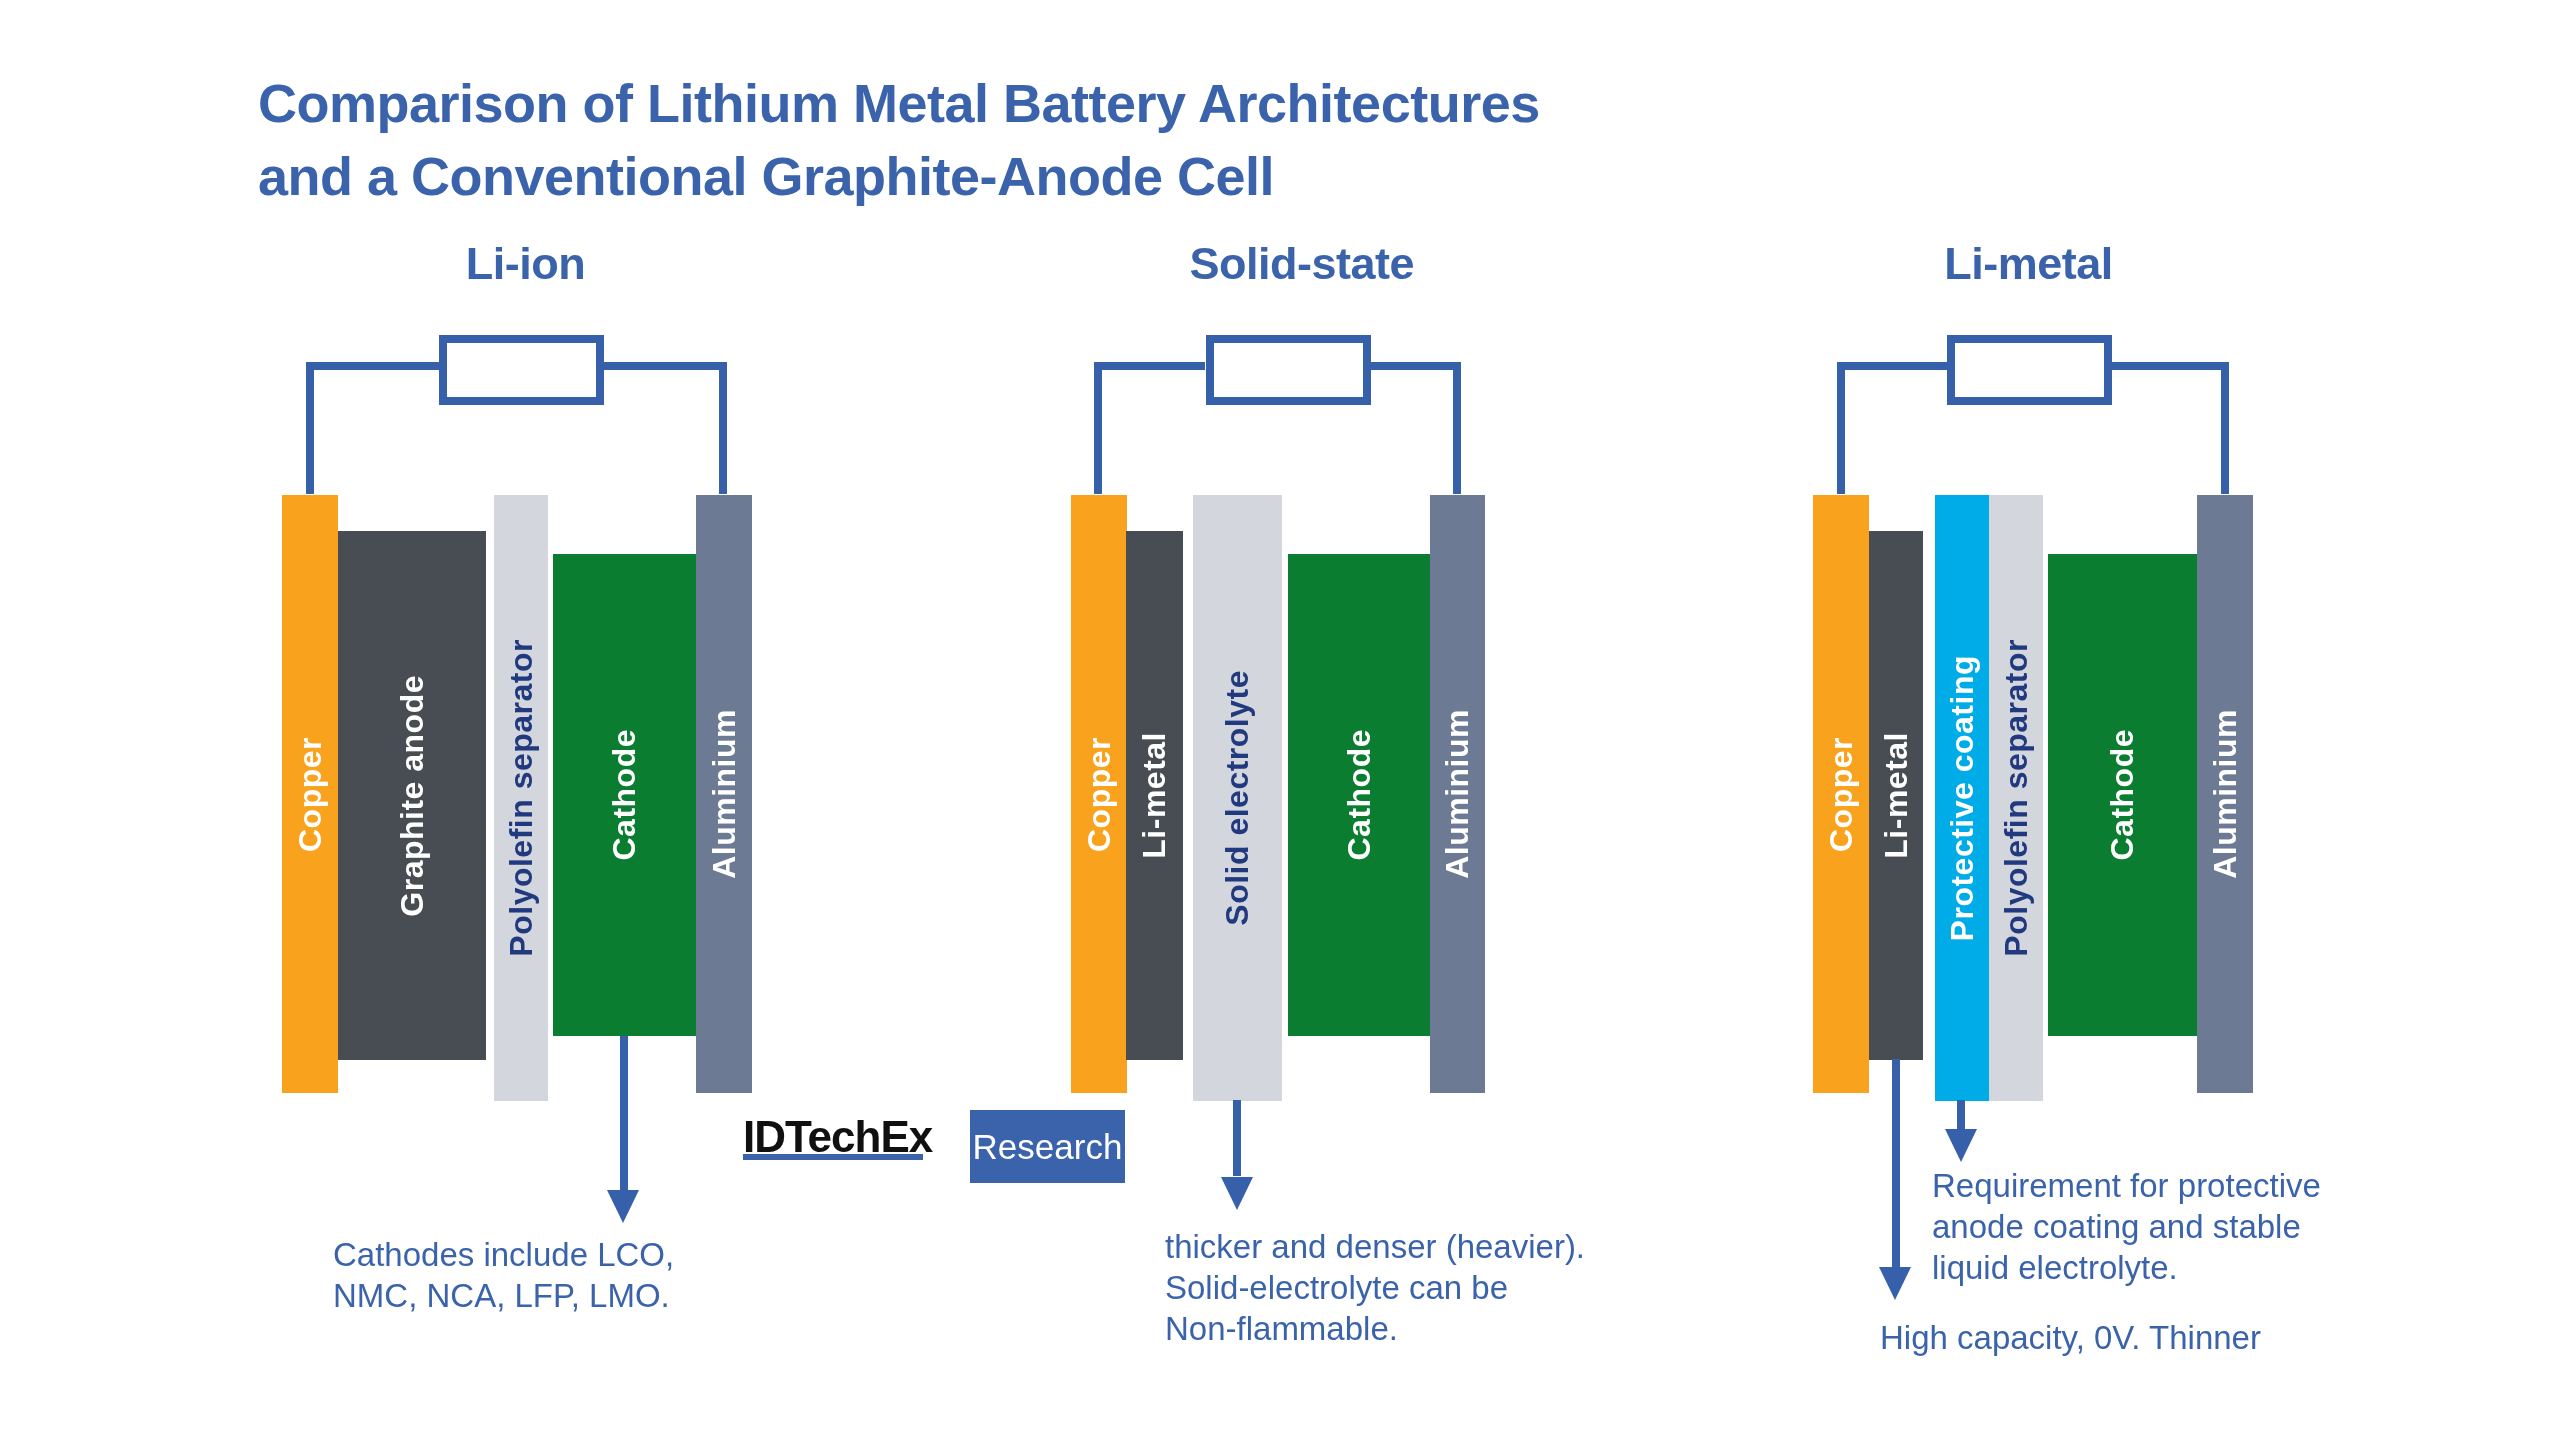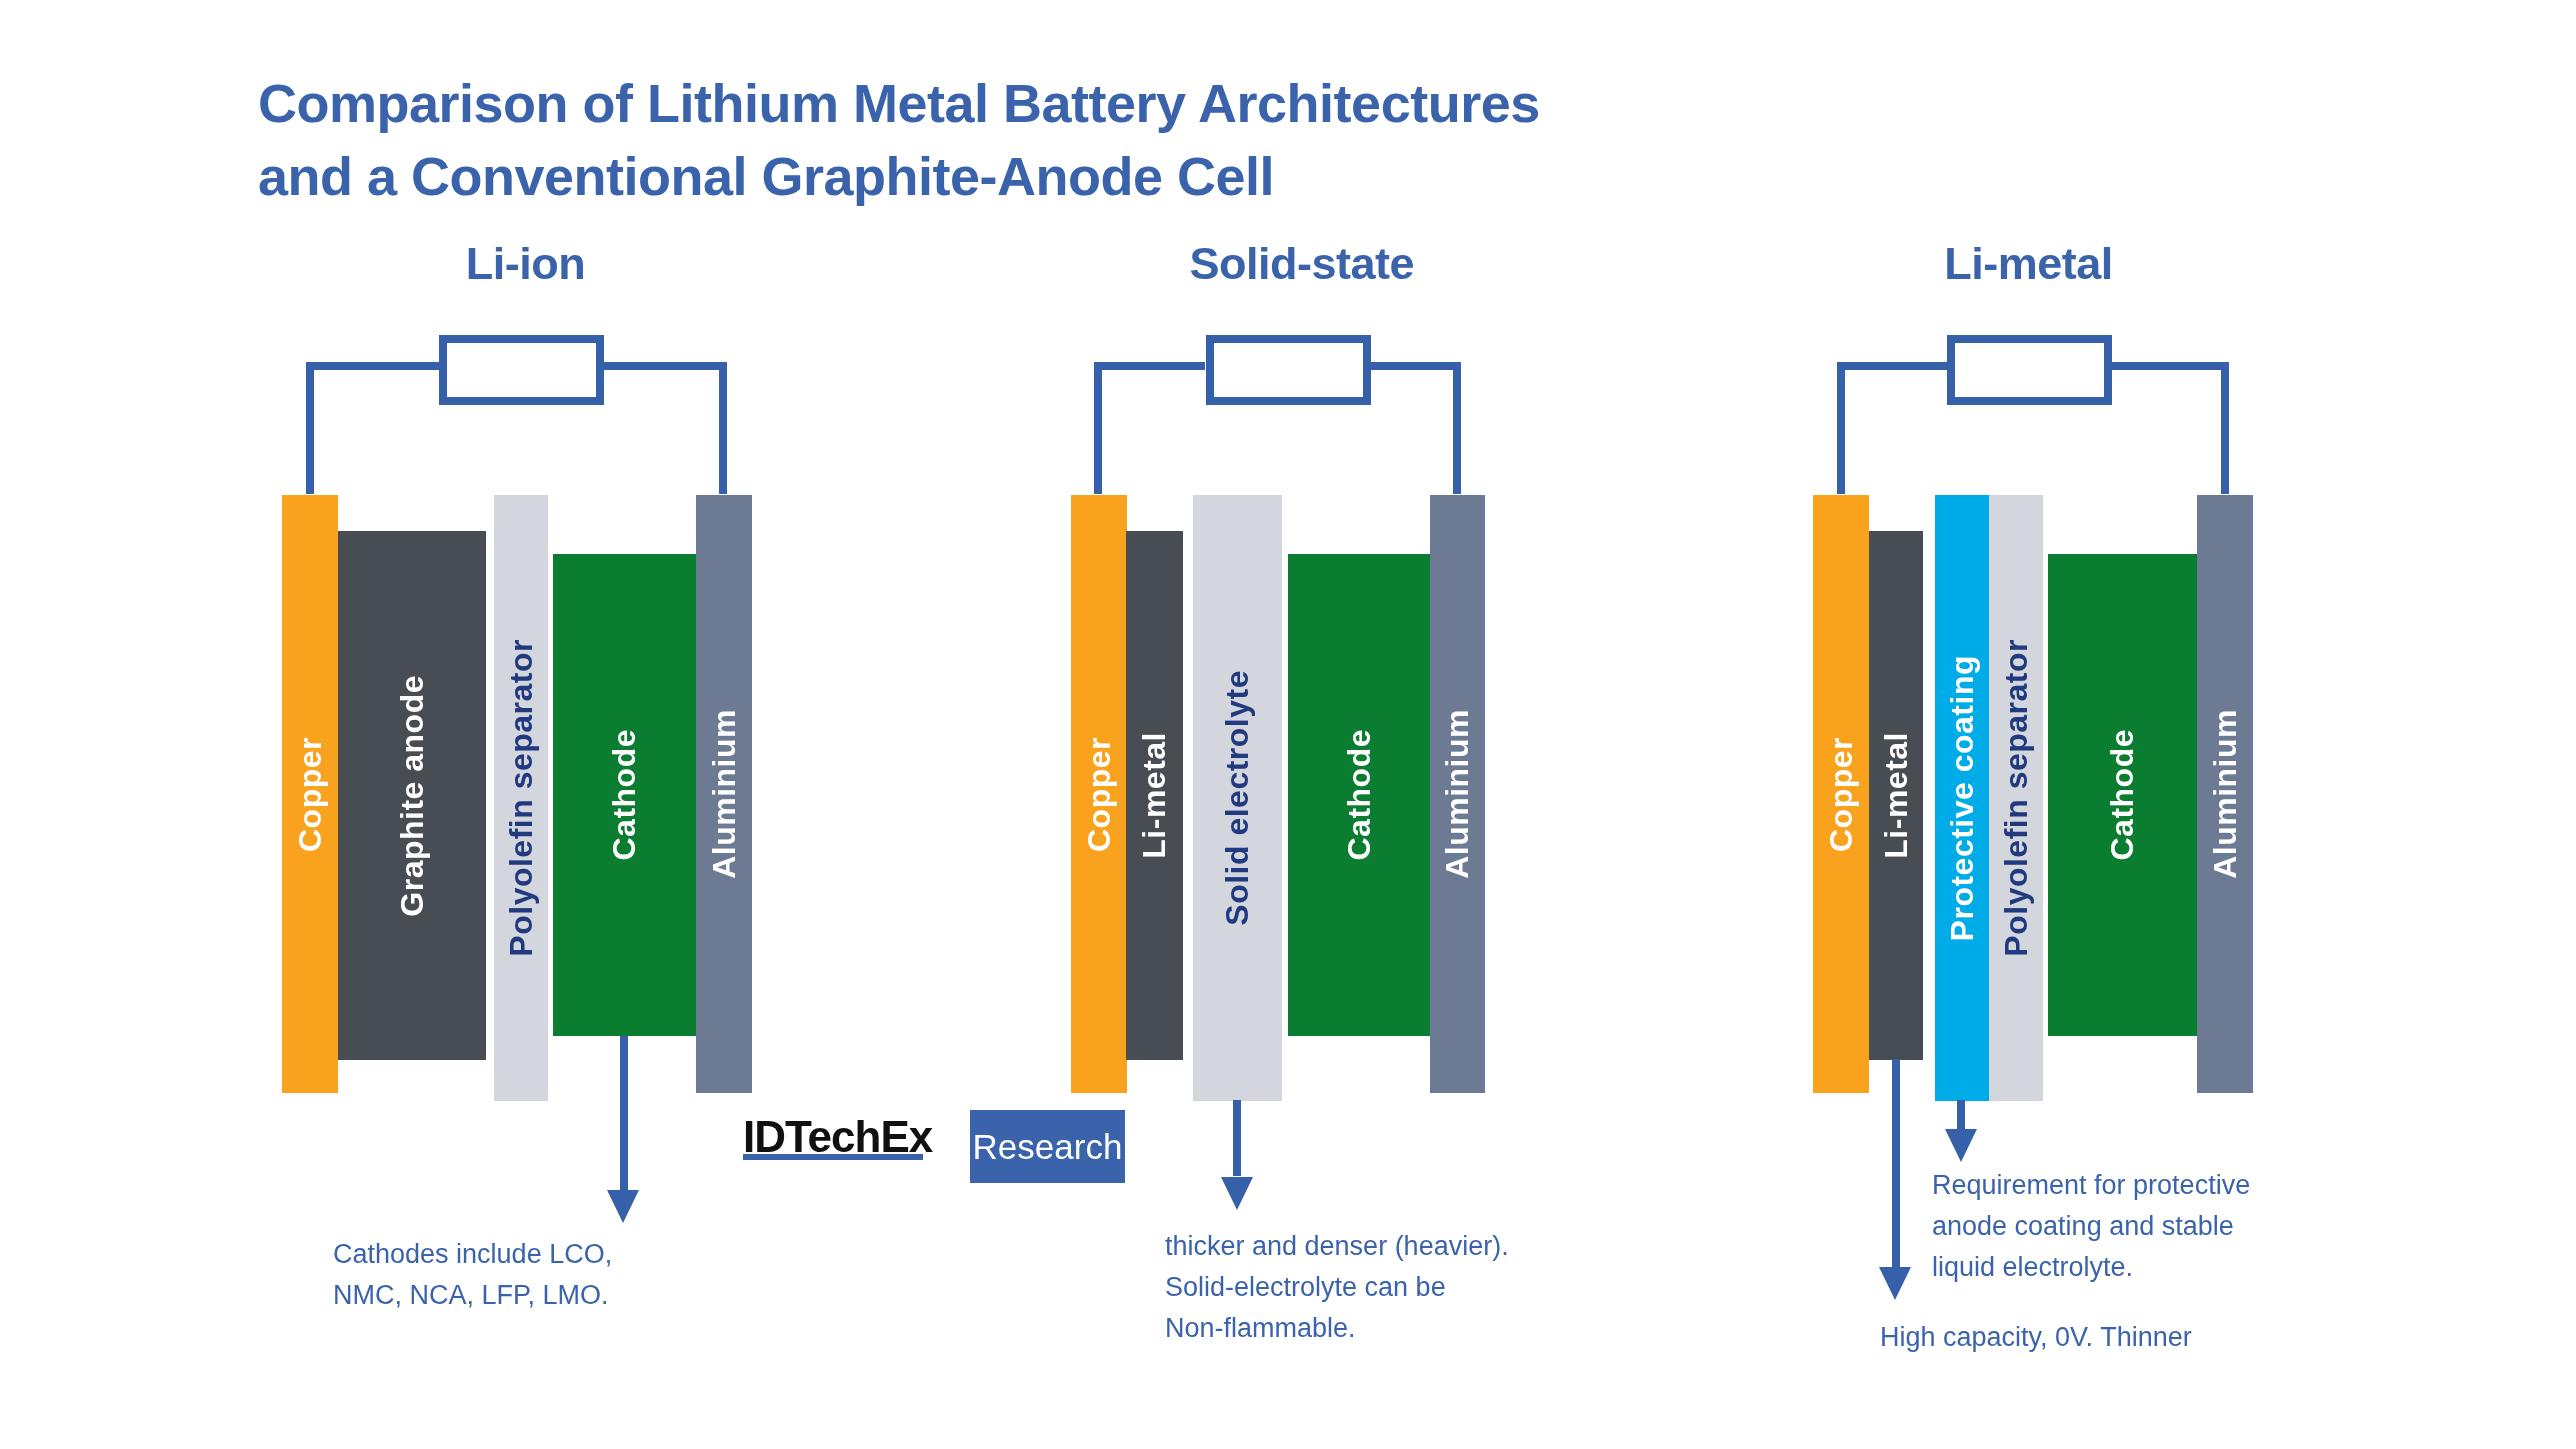--- a/index.html
+++ b/index.html
@@ -5,21 +5,21 @@
   html,body{margin:0;padding:0;background:#ffffff;}
   body{width:2576px;height:1449px;position:relative;overflow:hidden;
        font-family:"Liberation Sans","DejaVu Sans",sans-serif;}
   .canvas{position:absolute;left:0;top:0;width:2576px;height:1449px;background:#ffffff;}
 
   
   .title{position:absolute;left:258px;top:67px;width:2061px;
          color:#3A63AC;font-size:54px;line-height:73px;font-weight:700;letter-spacing:-0.5px;}
   .cell-heading{position:absolute;top:238px;width:361px;text-align:center;
          color:#3A63AC;font-size:45px;font-weight:700;letter-spacing:-0.5px;}
-  .note{position:absolute;color:#3A63AC;font-size:27px;line-height:41px;font-weight:400;white-space:nowrap;}
+  .note{position:absolute;color:#3A63AC;font-size:33px;line-height:41px;font-weight:400;white-space:nowrap;}
 
   
   .resistor{position:absolute;top:335px;width:165px;height:70px;box-sizing:border-box;
             border:8.2px solid #3660AA;background:#ffffff;}
   .wire{position:absolute;background:#3660AA;}
   .wire.h{height:8.2px;top:362px;}
   .wire.v{width:8.2px;top:362px;height:132px;}
 
   
   .col{position:absolute;display:flex;align-items:center;justify-content:center;overflow:hidden;}

